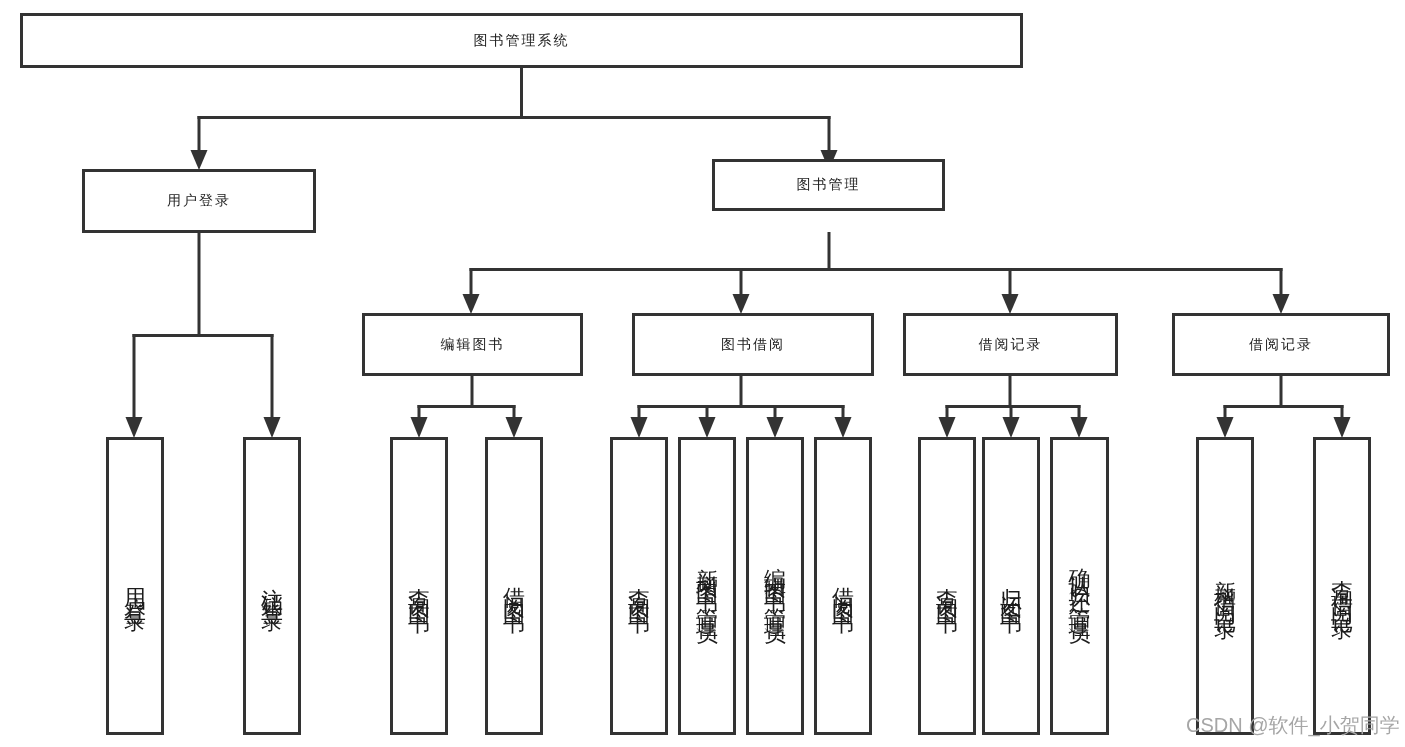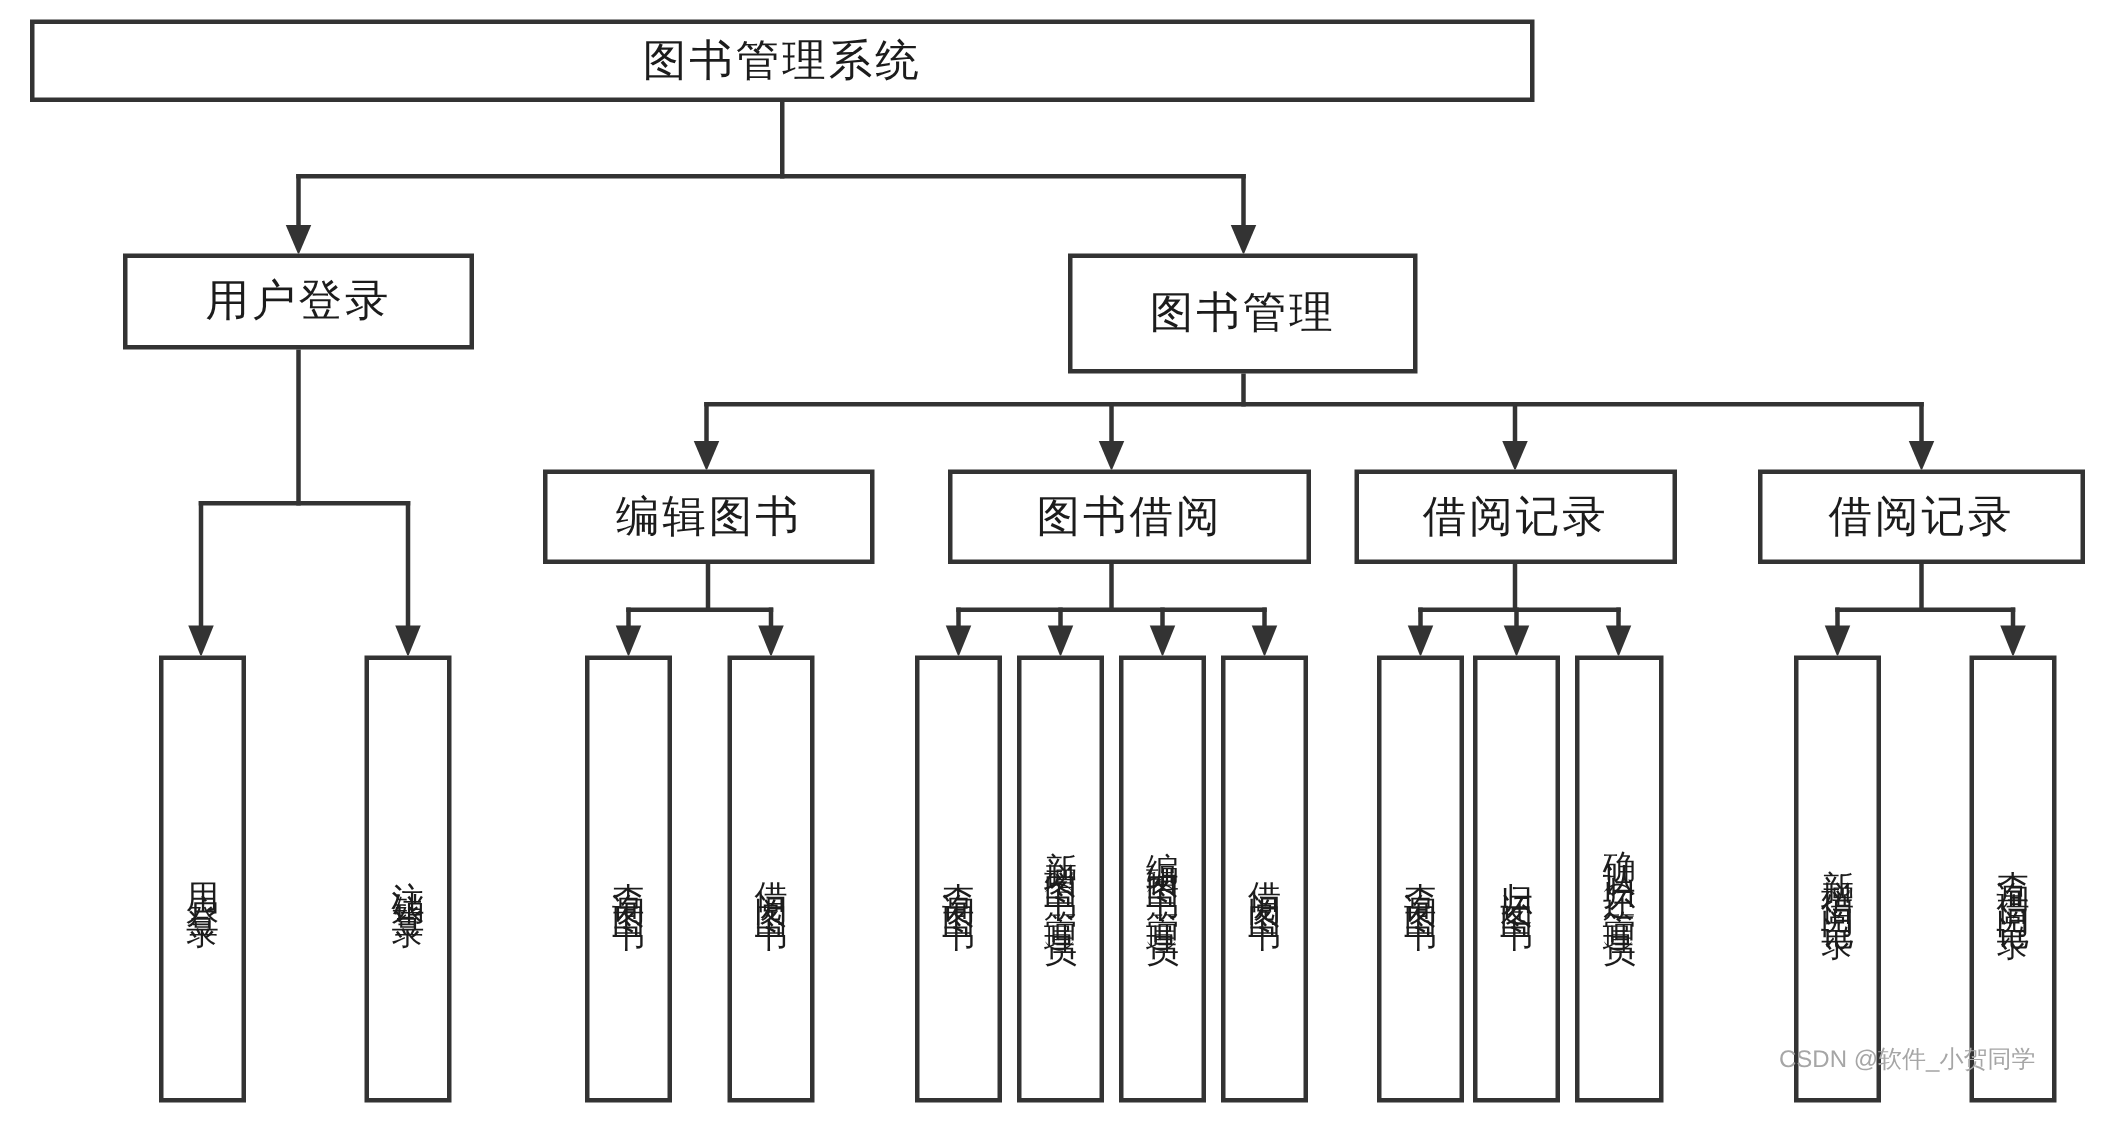--- a/index.html
+++ b/index.html
@@ -10,28 +10,28 @@
   }
   .connectors{position:absolute;left:0;top:0;z-index:1;}
   .connectors line{stroke:var(--line,#333333);stroke-width:3;}
   .connectors polygon{fill:var(--line,#333333);}
   .box{
     position:absolute;z-index:2;box-sizing:border-box;
     border:3px solid var(--box-border,#333333);
     background:#ffffff;color:var(--text,#1c1c1c);
     display:flex;align-items:center;justify-content:center;
   }
-  .h .lbl{font-size:29px;letter-spacing:2px;white-space:nowrap;text-align:center;}
+  .h .lbl{font-size:14px;letter-spacing:2px;white-space:nowrap;text-align:center;}
   .leaf .lbl{
     writing-mode:vertical-rl;text-orientation:mixed;
     font-size:22px;line-height:1;letter-spacing:8px;white-space:nowrap;
   }
   .watermark{
-    position:absolute;left:1186px;top:696px;z-index:5;
-    font-size:16px;color:var(--watermark,#a6a6a6);white-space:nowrap;
+    position:absolute;left:1186px;top:712px;z-index:5;
+    font-size:20px;color:var(--watermark,#a6a6a6);white-space:nowrap;
   }
 </style>
 </head>
 <body>
 
 <div class="canvas" style="--background: #ffffff; --line: #333333; --box-border: #333333; --text: #1c1c1c; --watermark: #a6a6a6;">
 
   <svg class="connectors" width="1405" height="747">
     <g>
       <line x1="521.5" y1="67" x2="521.5" y2="119"></line>
@@ -102,21 +102,21 @@
   </svg>
 
   <div class="box h" style="left:20px;top:13px;width:1003px;height:55px">
     <span class="lbl">图书管理系统</span>
   </div>
 
   <div class="box h" style="left:82px;top:169px;width:234px;height:64px">
     <span class="lbl">用户登录</span>
   </div>
 
-  <div class="box h" style="left:712px;top:169px;width:233px;height:80px">
+  <div class="box h" style="left:712px;top:159px;width:233px;height:52px">
     <span class="lbl">图书管理</span>
   </div>
 
   <div class="box h" style="left:362px;top:313px;width:221px;height:63px">
     <span class="lbl">编辑图书</span>
   </div>
 
   <div class="box h" style="left:632px;top:313px;width:242px;height:63px">
     <span class="lbl">图书借阅</span>
   </div>

